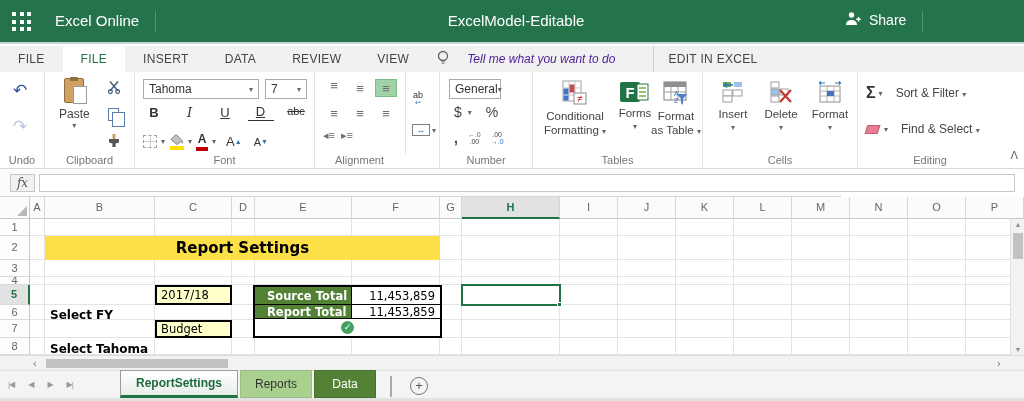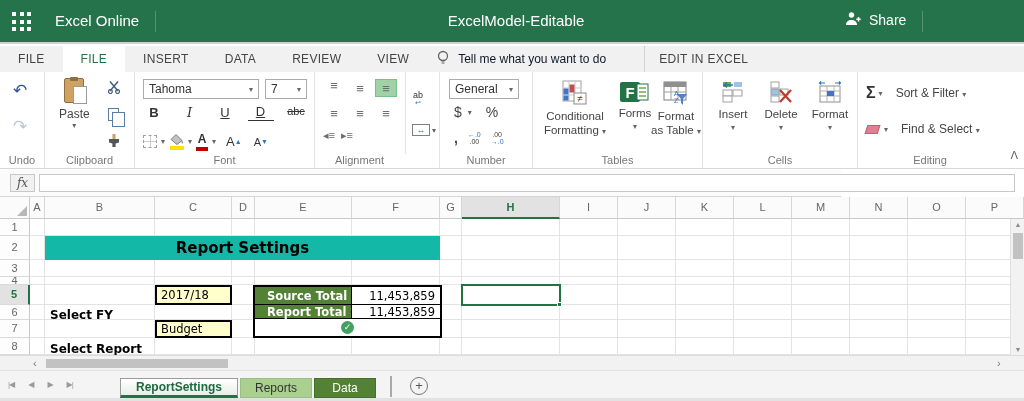--- a/index.html
+++ b/index.html
@@ -17,21 +17,21 @@
   #tb-sep1 { position:absolute; left:155px; top:11px; width:1px; height:21px; background:#55936f; }
   #doc-title { position:absolute; left:8px; right:0; top:12px; text-align:center; font-size:15px; }
   #share-btn { position:absolute; left:845px; top:11px; font-size:14px; display:flex; align-items:center; gap:7px; cursor:pointer; }
   #tb-sep2 { position:absolute; left:922px; top:11px; width:1px; height:21px; background:#55936f; }
 
   
   #menubar { position:absolute; left:0; top:46px; width:1024px; height:26px; background:#f1f1f1;
              display:flex; align-items:stretch; font-size:12px; color:#444; }
   .mtab { padding:0 18px; display:flex; align-items:center; letter-spacing:.3px; cursor:pointer; }
   .mtab.active { background:#fff; color:#217346; }
-  #tellme { display:flex; align-items:center; gap:9px; color:#0f172a; padding:0 10px; cursor:pointer; }
+  #tellme { display:flex; align-items:center; gap:18px; color:#4c1d95; padding:0 10px; cursor:pointer;font-style:italic; }
   #editexcel { display:flex; align-items:center; padding:0 14px; border-left:1px solid #d2d2d2;
                margin-left:28px; letter-spacing:.3px; cursor:pointer; }
 
   
   #ribbon { position:absolute; left:0; top:72px; width:1024px; height:97px; background:#fff;
             border-bottom:1px solid #d8d8d8; display:flex; }
   .rgroup { position:relative; height:100%; border-right:1px solid #e4e4e4; }
   .glabel { position:absolute; bottom:2px; left:0; right:0; text-align:center;
             font-size:11px; color:#777; }
   .dd { font-size:8px; color:#666; }
@@ -89,21 +89,21 @@
   #gcorner { position:relative; width:30px; background:#fbfbfb; border-right:1px solid #c9c9c9; border-bottom:1px solid #c9c9c9; }
   #gcorner i { position:absolute; right:2px; bottom:2px; width:0; height:0;
                border-left:10px solid transparent; border-bottom:10px solid #b8b8b8; }
   .grow { position:absolute; left:0; display:flex; }
   .rh { width:30px; background:#fdfdfd; border-right:1px solid #c9c9c9; border-bottom:1px solid #d9d9d9;
         font-size:11px; color:#666; text-align:center; overflow:hidden; cursor:pointer; }
   .rh.sel { background:#e2e2e2; color:#217346; font-weight:bold; border-right:2px solid #217346; }
   .gc { border-right:1px solid #e3e3e3; border-bottom:1px solid #e3e3e3; cursor:cell; }
 
   
-  #banner { position:absolute; left:45px; top:39px; width:395px; height:24px; background:#14b8a6;
+  #banner { position:absolute; left:45px; top:39px; width:395px; height:24px; background:#fde047;
             display:flex; align-items:center; justify-content:center;
             font-size:15px; font-weight:bold; color:#000; font-family:"DejaVu Sans", sans-serif; }
   .flabel { position:absolute; left:50px; font-weight:bold; font-size:12px; color:#000;
             display:flex; align-items:center; font-family:"DejaVu Sans", sans-serif;margin-top:20px; }
   .ycell { position:absolute; left:155px; width:77px; background:#ffffcc; border:2px solid #000;
            font-size:11.5px; color:#000; padding-left:4px; display:flex; align-items:center;
            font-family:"DejaVu Sans", sans-serif; cursor:cell; }
   #sumtable { position:absolute; left:253px; top:88px; width:189px; height:53px; border:2px solid #000; }
   .srow { display:flex; border-bottom:1px solid #000; }
   .srow:last-child { border-bottom:none; }
@@ -132,21 +132,21 @@
   #hscroll .arr { position:absolute; top:0; font-size:11px; line-height:14px; color:#777; cursor:pointer; }
   #hthumb { position:absolute; left:46px; top:3px; width:182px; height:9px; background:#c2c2c2; cursor:grab; }
 
   
   #sheetbar { position:absolute; left:0; top:370px; width:1024px; height:31px; background:#f4f4f4;
               border-top:1px solid #e0e0e0; border-bottom:3px solid #e2e2e2; }
   #navarrows { position:absolute; left:8px; top:9px; display:flex; gap:14px; color:#9a9a9a;
                font-size:8px; letter-spacing:-1px; }
   #navarrows span { cursor:pointer; }
   #stabs { position:absolute; left:120px; top:3px; display:flex; align-items:flex-end; height:24px; }
-  .stab { height:20px; display:flex; align-items:center; justify-content:center; padding:0 14px;
+  .stab { height:28px; display:flex; align-items:center; justify-content:center; padding:0 14px;
           font-size:12px; cursor:pointer; margin-right:2px; }
   .stab.active { background:linear-gradient(#ffffff,#e9eee9); border:1px solid #9b9b9b;
                  border-bottom:3px solid #217346; color:#1e6b41; font-weight:bold; min-width:118px; }
   .stab.light { background:#a9d08e; color:#333; border:1px solid #9cbd85; min-width:64px; }
   .stab.dark { background:#538135; color:#fff; border:1px solid #46702c; min-width:62px; }
   #stab-sep { position:absolute; left:390px; top:5px; width:2px; height:21px; background:#a9a9a9; }
   #addsheet { position:absolute; left:410px; top:6px; width:18px; height:18px; border:1px solid #767676;
               border-radius:50%; color:#555; font-size:13px; line-height:16px; text-align:center; cursor:pointer; }
 </style>
 </head>
@@ -294,21 +294,21 @@
         </span>
     </div>
     <div class="abs" style="left:97px;top:52px;display:flex;align-items:center;gap:2px">
       <span class="mergeico">↔</span>
         <span class="dd">▾</span>
     </div>
     <div class="glabel" style="right:35px">Alignment</div>
   </div>
 
   <div class="rgroup" style="width:93px">
-    <div class="selbox abs" style="left:9px;top:7px;width:70px">
+    <div class="selbox abs" style="left:9px;top:7px;width:52px">
       <span>General</span>
         <span class="dd">▾</span>
     </div>
     <div class="abs" style="left:14px;top:32px;display:flex;align-items:center;gap:6px">
       <span class="numch icobtn">$</span>
       <span class="dd">▾</span>
       <span class="numch icobtn" style="margin-left:8px">%</span>
     </div>
     <div class="abs" style="left:14px;top:58px;display:flex;align-items:center;gap:10px">
       <span class="numch icobtn" style="font-weight:bold">,</span>
@@ -611,21 +611,21 @@
         <div class="gc" style="width: 58px;"></div>
         <div class="gc" style="width: 58px;"></div>
       </div>
     </div>
 
   <div id="banner">Report Settings</div>
 
   <div class="flabel" style="top:88px;height:20px">Select FY</div>
   <div class="ycell" style="top:88px;height:20px">2017/18</div>
 
-  <div class="flabel" style="top:123px;height:18px">Select Report</div>
+  <div class="flabel" style="top:123px;height:18px">Select Tahoma</div>
   <div class="ycell" style="top:123px;height:18px">Budget</div>
 
   <div id="sumtable">
     <div class="srow" style="height:18px">
       <div class="scell-l">Source Total</div>
       <div class="scell-v">11,453,859</div>
     </div>
     <div class="srow" style="height:14px">
       <div class="scell-l">Report Total</div>
       <div class="scell-v">11,453,859</div>

